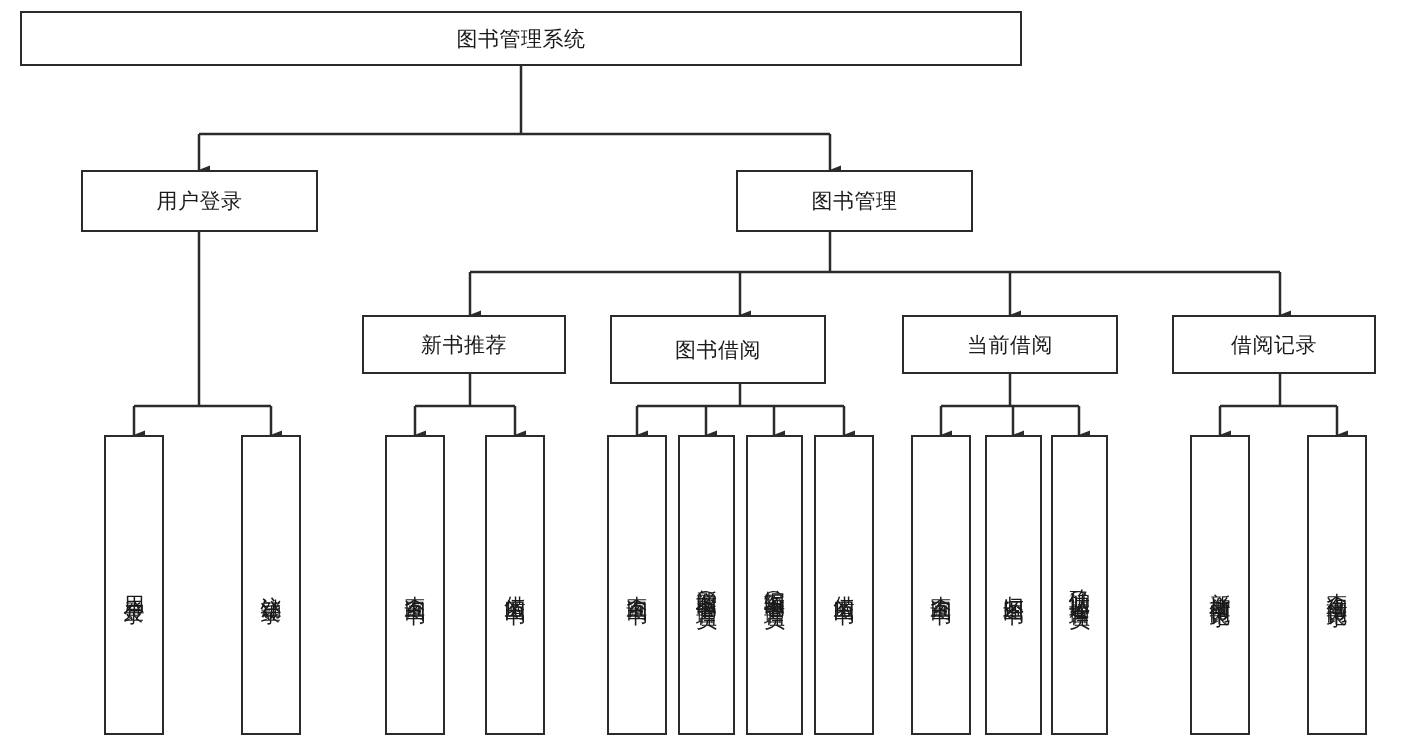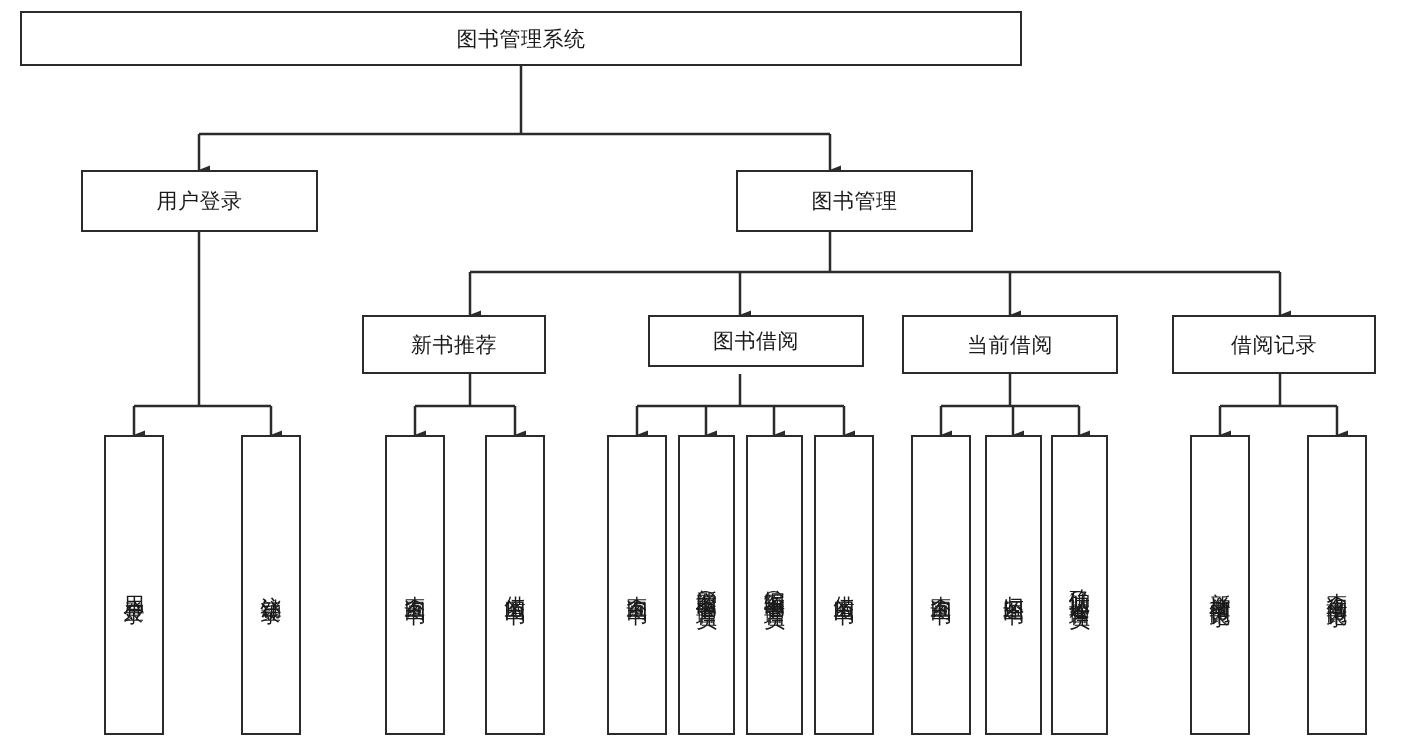--- a/index.html
+++ b/index.html
@@ -116,24 +116,24 @@
   <div id="node-layer">
       <div class="node-box" style="left: 20px; top: 11px; width: 1002px; height: 55px;">
         <span class="node-label-h">图书管理系统</span>
       </div>
       <div class="node-box" style="left: 81px; top: 170px; width: 237px; height: 62px;">
         <span class="node-label-h">用户登录</span>
       </div>
       <div class="node-box" style="left: 712px; top: 170px; width: 237px; height: 62px; margin-left: 24px;">
         <span class="node-label-h">图书管理</span>
       </div>
-      <div class="node-box" style="left: 362px; top: 315px; width: 184px; height: 59px;">
+      <div class="node-box" style="left: 362px; top: 315px; width: 204px; height: 59px;">
         <span class="node-label-h">新书推荐</span>
       </div>
-      <div class="node-box" style="left: 648px; top: 315px; width: 216px; height: 52px;">
+      <div class="node-box" style="left: 610px; top: 315px; width: 216px; height: 69px;">
         <span class="node-label-h">图书借阅</span>
       </div>
       <div class="node-box" style="left: 902px; top: 315px; width: 216px; height: 59px;">
         <span class="node-label-h">当前借阅</span>
       </div>
       <div class="node-box" style="left: 1172px; top: 315px; width: 204px; height: 59px;">
         <span class="node-label-h">借阅记录</span>
       </div>
       <div class="node-box leaf-box" style="left: 104px; top: 435px; width: 60px; height: 300px;">
         <span class="node-label-v">用户登录</span>

